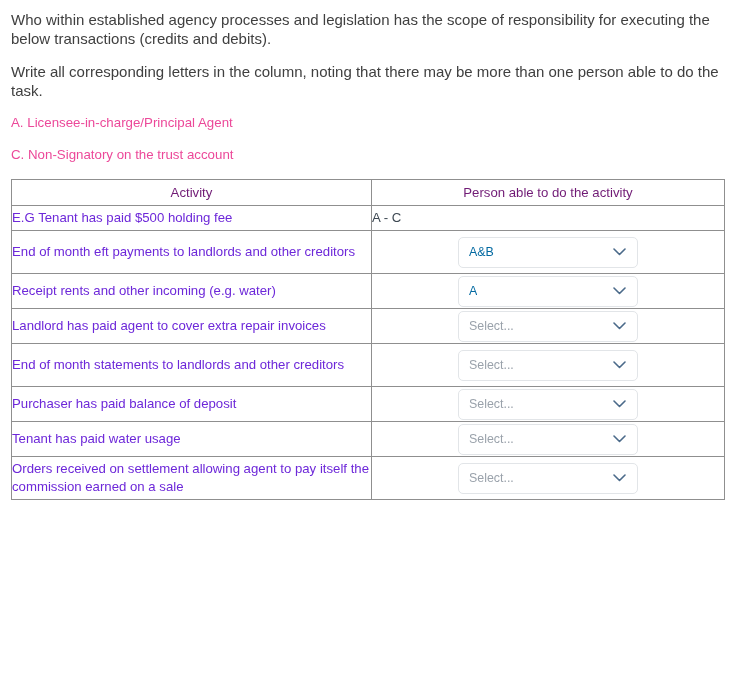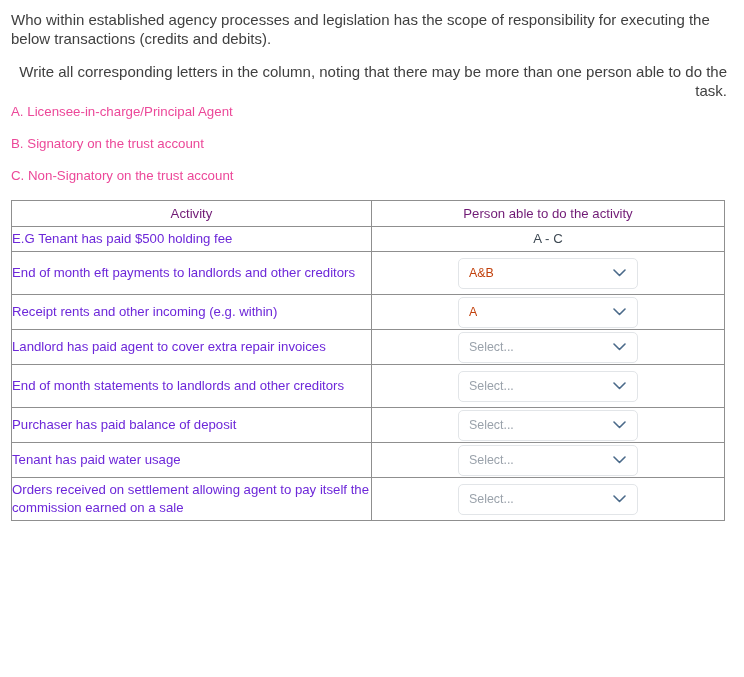--- a/index.html
+++ b/index.html
@@ -22,21 +22,21 @@
     box-sizing: border-box;
     padding: 10px 11px 0 11px;
   }
   .intro {
     font-size: 15px;
     line-height: 19px;
     color: #404040;
     margin: 0 0 14px 0;
     max-width: 716px;
   }
-  .intro.tight { margin-bottom: 2px; text-align: right; }
+  .intro.tight { margin-bottom: 13px; }
   .option-line {
     font-size: 13.3px;
     line-height: 19px;
     color: #ec4899;
     margin: 0 0 13px 0;
   }
   .option-line:last-of-type { margin-bottom: 15px; }
 
   table.quiz-table {
     border-collapse: collapse;
@@ -64,21 +64,20 @@
     font-size: 13.2px;
     line-height: 18px;
     padding: 4px 4px 4px 5px;
     color: #6d28d9;
   }
   td.person-cell {
     padding: 4px 0;
     text-align: center;
   }
   td.example-value {
-    text-align: center;
     font-size: 13.2px;
     line-height: 18px;
     height: 24px;
     color: #3d4852;
   }
   td.row-tall { height: 42px; }
   td.row-short { height: 34px; }
 
   .select-box {
     position: relative;
@@ -92,21 +91,21 @@
     background: #ffffff;
     cursor: pointer;
   }
   .select-box .sel-text {
     position: absolute;
     left: 10px;
     top: 0;
     height: 29px;
     line-height: 29px;
     font-size: 12.4px;
-    color: #c2410c;
+    color: #0369a1;
     white-space: nowrap;
     overflow: hidden;
   }
   .select-box.placeholder .sel-text { color: #9aa2ab; }
   .select-box .chev {
     position: absolute;
     right: 11px;
     top: 0;
     height: 29px;
     display: flex;
@@ -117,21 +116,20 @@
 </head>
 <body>
 
 <div class="page">
 
   <p class="intro">Who within established agency processes and legislation has the scope of responsibility for executing the below transactions (credits and debits).</p>
 
   <p class="intro tight">Write all corresponding letters in the column, noting that there may be more than one person able to do the task.</p>
 
   <p class="option-line">A. Licensee-in-charge/Principal Agent</p>
-  <p class="option-line">B. Signatory on the trust account</p>
   <p class="option-line">C. Non-Signatory on the trust account</p>
 
   <table class="quiz-table">
     <colgroup>
       <col class="col-activity">
       <col class="col-person">
     </colgroup>
     <thead>
       <tr>
         <th class="hdr">Activity</th>
@@ -152,21 +150,21 @@
             <span class="chev">
               <svg width="13" height="8" viewBox="0 0 13 8">
                   <path d="M1 1 L6.5 6.5 L12 1" fill="none" stroke="#4b6a8a" stroke-width="1.6" stroke-linecap="round" stroke-linejoin="round"></path>
                 </svg>
             </span>
           </div>
         </td>
       </tr>
 
       <tr>
-        <td class="activity-cell row-short">Receipt rents and other incoming (e.g. within)</td>
+        <td class="activity-cell row-short">Receipt rents and other incoming (e.g. water)</td>
         <td class="person-cell row-short">
           <div class="select-box">
             <span class="sel-text">A</span>
             <span class="chev">
               <svg width="13" height="8" viewBox="0 0 13 8">
                   <path d="M1 1 L6.5 6.5 L12 1" fill="none" stroke="#4b6a8a" stroke-width="1.6" stroke-linecap="round" stroke-linejoin="round"></path>
                 </svg>
             </span>
           </div>
         </td>

